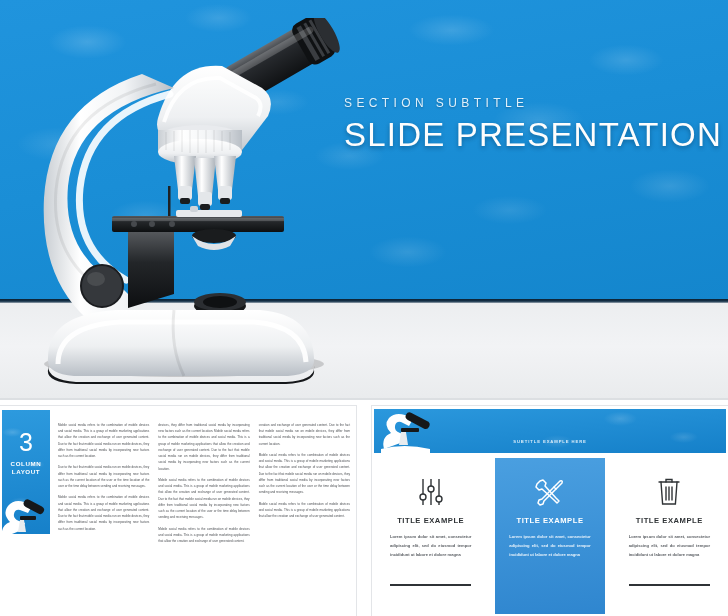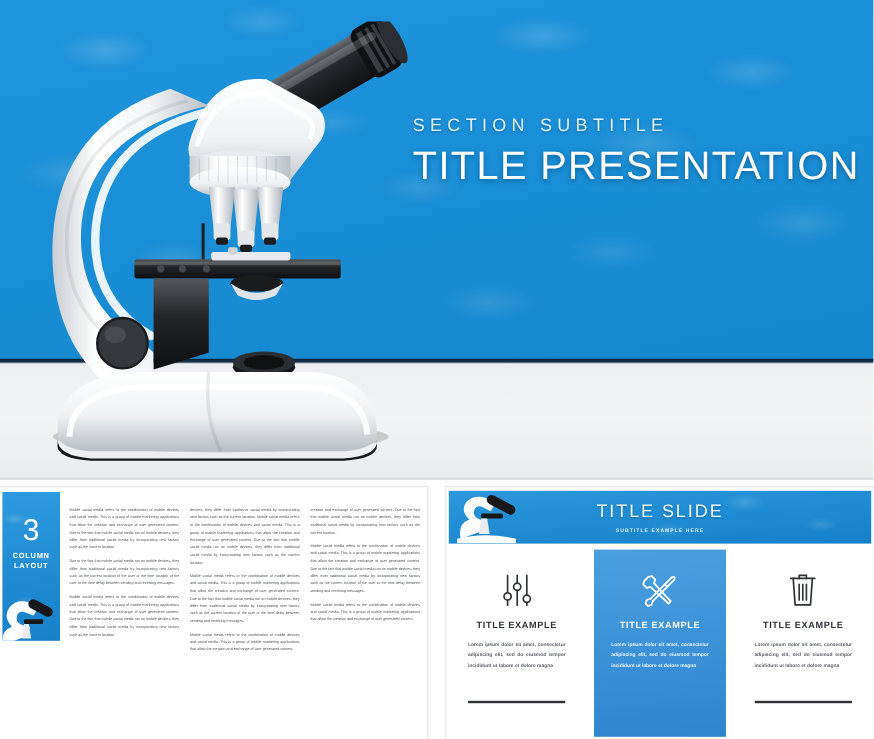--- a/index.html
+++ b/index.html
@@ -24,21 +24,21 @@
                  radial-gradient(ellipse 58px 22px at 70% 70%, rgba(255,255,255,.10), rgba(255,255,255,0) 65%),
                  linear-gradient(170deg,#2094dd 0%,#1a8ed6 48%,#1486cd 100%); }
   .hero-rule { position:absolute; left:0; top:299px; width:728px; height:4px;
                background:linear-gradient(180deg,#0d2233 0%,#15324a 55%,#9aa7b2 100%); }
   .hero-floor { position:absolute; left:0; top:303px; width:728px; height:97px;
                 background:linear-gradient(180deg,#eceef0 0%,#f2f3f5 45%,#e9ebed 100%); }
   .hero-floor:after{ content:""; position:absolute; left:0; bottom:0; width:100%; height:2px;
                      background:#dcdfe2; }
 
   .hero-text { position:absolute; left:344px; top:96px; width:372px; }
-  .sec-sub { color:#dff0fb; font-size:15px; letter-spacing:4.4px; font-weight:400;
+  .sec-sub { color:#dff0fb; font-size:12px; letter-spacing:4.4px; font-weight:400;
              text-shadow:0 1px 2px rgba(0,40,70,.35); }
   .name-pres { color:#fdfdfd; font-size:33px; letter-spacing:1.2px; font-weight:400;
                margin-top:6px; text-shadow:0 2px 4px rgba(0,40,70,.40); white-space:nowrap; }
 
   .scope { position:absolute; left:24px; top:18px; width:330px; height:370px; }
 
   
   .thumb { position:absolute; background:#fff; }
   .t-left  { left:0;   top:406px; width:356px; height:210px;
              box-shadow:0 0 0 1px #e3e5e8; }
@@ -203,21 +203,21 @@
     <ellipse cx="196" cy="284" rx="17" ry="6" fill="#0f1113"></ellipse>
 
     <path d="M24 340 Q24 296 92 292 L236 292 Q288 296 290 340 Q292 356 264 358 L50 358 Q22 356 24 340 Z" fill="url(#wB)"></path>
     <path d="M34 346 Q34 308 96 304 L230 304 Q280 308 282 344" fill="none" stroke="rgba(255,255,255,.9)" stroke-width="5"></path>
     <path d="M24 348 Q24 362 52 364 L262 364 Q292 362 290 348 L290 352 Q292 364 262 366 L52 366 Q22 364 24 352 Z" fill="#15171a"></path>
     <path d="M150 292 Q146 330 160 358" fill="none" stroke="rgba(0,0,0,.08)" stroke-width="3"></path>
   </svg>
 
   <div class="hero-text">
     <div class="sec-sub">SECTION SUBTITLE</div>
-    <div class="name-pres">TITLE PRESENTATION</div>
+    <div class="name-pres">SLIDE PRESENTATION</div>
   </div>
 </div>
 
 <div class="thumb t-left">
   <div class="side3">
     <div class="big3">3</div>
     <div class="cw">COLUMN</div>
     <div class="lw">LAYOUT</div>
     <svg class="side-scope" viewBox="0 0 56 44">
       <path d="M4 42 Q2 30 12 26 Q4 18 10 10 Q16 3 26 6 L34 10 L30 17 L22 14 Q17 13 16 18 Q15 23 21 25 L27 27 L24 34 Z" fill="#fff"></path>
@@ -249,21 +249,20 @@
 
 <div class="thumb t-right">
   <div class="banner">
     <svg class="banner-scope" viewBox="0 0 62 42">
       <path d="M6 38 Q3 26 13 22 Q5 14 11 7 Q17 1 27 4 L35 8 L31 15 L23 11 Q18 10 17 15 Q16 20 22 22 L28 24 L25 31 Z" fill="#fff"></path>
       <rect x="30" y="0" width="26" height="8" rx="4" fill="#16181a" transform="rotate(28 30 0)"></rect>
       <rect x="23" y="17" width="18" height="4" rx="1" fill="#16181a"></rect>
       <path d="M28 21 l2 13 h-9 l2 -13 Z" fill="#e8ecef"></path>
       <path d="M3 38 Q26 32 52 38 L52 42 L3 42 Z" fill="#fff"></path>
     </svg>
-    <div class="banner-title">TITLE SLIDE</div>
     <div class="banner-sub">SUBTITLE EXAMPLE HERE</div>
   </div>
 
   <div class="cards">
 
     <div class="card">
       <div class="card-icon">
         <svg width="24" height="30" viewBox="0 0 24 30">
           <g stroke="#2f3336" stroke-width="1.4" fill="none">
             <line x1="4" y1="2" x2="4" y2="17"></line>

